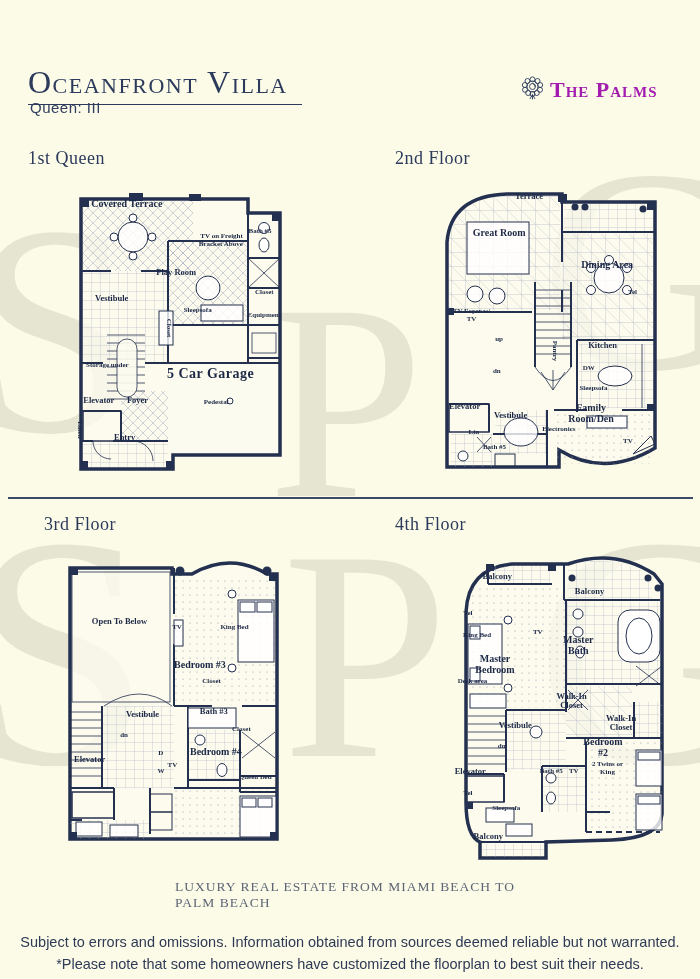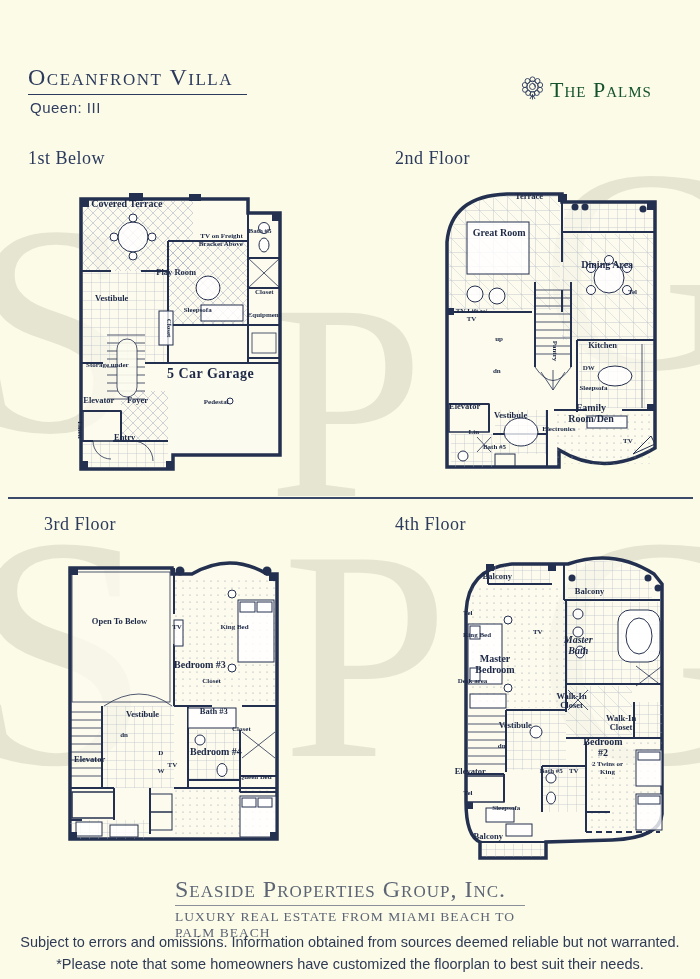--- a/index.html
+++ b/index.html
@@ -10,27 +10,27 @@
   .wm{position:absolute;font-family:"Liberation Serif",serif;color:#6f6f5e;
       opacity:.15;line-height:.8;z-index:0;pointer-events:none;user-select:none;}
   .wm-s1{left:-30px;top:210px;font-size:300px;}
   .wm-p1{left:268px;top:290px;font-size:280px;}
   .wm-g1{left:540px;top:155px;font-size:290px;}
   .wm-s2{left:-32px;top:520px;font-size:330px;}
   .wm-p2{left:282px;top:535px;font-size:300px;}
   .wm-g2{left:535px;top:520px;font-size:330px;}
 
   
-  .title{position:absolute;left:28px;top:64px;font-size:24px;letter-spacing:1.5px;
+  .title{position:absolute;left:28px;top:64px;font-size:32px;letter-spacing:1.5px;
          font-variant:small-caps;color:#2c3a5c;border-bottom:1.5px solid #2c3a5c;
          padding:0 14px 3px 0;z-index:3;}
   .subtitle{position:absolute;left:30px;top:99px;font-family:"Liberation Sans",sans-serif;
          font-size:15px;letter-spacing:.5px;color:#303d5e;z-index:3;}
   .brand{position:absolute;left:519px;top:74px;display:flex;align-items:center;gap:4px;z-index:3;}
-  .brand-name{font-size:22px;font-variant:small-caps;letter-spacing:1px;color:#14532d;}
+  .brand-name{font-size:22px;font-variant:small-caps;letter-spacing:1px;color:#a21caf;font-weight:bold;}
 
   
   .floor-heading{position:absolute;font-size:18px;color:#2c3a5c;letter-spacing:.5px;z-index:3;}
   .fh-1{left:28px;top:148px;} .fh-2{left:395px;top:148px;}
   .fh-3{left:28px;top:514px;margin-left:16px;} .fh-4{left:395px;top:514px;}
   .divider{position:absolute;left:8px;top:497px;width:685px;height:2px;background:#3b4a68;z-index:3;}
 
   
   .plan{position:absolute;z-index:2;}
   .plan svg{position:absolute;left:0;top:0;width:100%;height:100%;}
@@ -107,21 +107,21 @@
           <circle cx="6" cy="15.8" r="2.5"></circle>
         <circle cx="5.8" cy="11" r="2.5"></circle>
           <circle cx="8.5" cy="7" r="2.5"></circle>
         <path d="M13.5 20.5 L11 25 M13.5 20.5 L16 25 M13.5 20.5 V25.5"></path>
       </g>
     </svg>
   </span>
   <span class="brand-name">The Palms</span>
 </div>
 
-<div class="floor-heading fh-1">1st Below</div>
+<div class="floor-heading fh-1">1st Queen</div>
 <div class="floor-heading fh-2">2nd Floor</div>
 <div class="divider"></div>
 <div class="floor-heading fh-3">3rd Floor</div>
 <div class="floor-heading fh-4">4th Floor</div>
 
 <div class="plan plan-1">
   <svg viewBox="0 0 215 290">
     <path d="M8 16 H175 V30 H207 V272 H100 V286 H8 Z" fill="rgba(252,251,238,0.78)" stroke="#24304f" stroke-width="3.5"></path>
     <rect x="10" y="18" width="110" height="70" fill="url(#diag)"></rect>
     <rect x="95" y="58" width="80" height="84" fill="url(#diag)"></rect>
@@ -231,21 +231,21 @@
         <rect x="210" y="222" width="8" height="7"></rect>
       <circle cx="138" cy="25" r="3.5"></circle>
         <circle cx="148" cy="25" r="3.5"></circle>
         <circle cx="206" cy="27" r="3.5"></circle>
     </g>
   </svg>
 <span class="room-label sm" style="left: 40%; top: 5%;">Terrace</span>
     <span class="room-label wrap" style="left: 27%; top: 17%; width: 28%;">Great Room</span>
     <span class="room-label wrap" style="left: 74%; top: 28%; width: 24%;">Dining Area</span>
     <span class="room-label xs" style="left: 85%; top: 38%;">Tel</span>
-    <span class="room-label xs wrap" style="left: 15%; top: 46%; width: 18%;">TV Lift w/ TV</span>
+    <span class="room-label xs wrap" style="left: 15%; top: 46%; width: 18%;">TV Foyer w/ TV</span>
     <span class="room-label xs" style="left: 27%; top: 54%;">up</span>
     <span class="room-label xs" style="left: 26%; top: 65%;">dn</span>
     <span class="room-label xs" style="left: 51%; top: 58%; transform: translate(-50%, -50%) rotate(90deg);">Pantry</span>
     <span class="room-label sm" style="left: 72%; top: 56%;">Kitchen</span>
     <span class="room-label xs" style="left: 66%; top: 64%;">DW</span>
     <span class="room-label xs" style="left: 68%; top: 71%;">Sleepsofa</span>
     <span class="room-label wrap" style="left: 67%; top: 79%; width: 28%;">Family Room/Den</span>
     <span class="room-label xs" style="left: 53%; top: 85%;">Electronics</span>
     <span class="room-label xs" style="left: 83%; top: 89%;">TV</span>
     <span class="room-label sm" style="left: 12%; top: 77%;">Elevator</span>
@@ -375,39 +375,38 @@
         <circle cx="198" cy="26" r="3.5"></circle>
         <circle cx="208" cy="36" r="3.5"></circle>
       <rect x="16" y="250" width="7" height="7"></rect>
     </g>
   </svg>
 <span class="room-label sm" style="left: 21%; top: 8%;">Balcony</span>
     <span class="room-label sm" style="left: 62%; top: 13%;">Balcony</span>
     <span class="room-label xs" style="left: 8%; top: 20%;">Tel</span>
     <span class="room-label xs wrap" style="left: 12%; top: 27%; width: 13%;">King Bed</span>
     <span class="room-label xs" style="left: 39%; top: 26%;">TV</span>
-    <span class="room-label wrap" style="left: 57%; top: 30%; width: 20%; font-style: italic;">Master Bath</span>
+    <span class="room-label wrap" style="left: 57%; top: 30%; width: 20%;">Master Bath</span>
     <span class="room-label wrap" style="left: 20%; top: 36%; width: 26%;">Master Bedroom</span>
     <span class="room-label xs wrap" style="left: 10%; top: 42%; width: 16%;">Desk area</span>
     <span class="room-label sm wrap" style="left: 54%; top: 48%; width: 20%;">Walk-In Closet</span>
     <span class="room-label sm wrap" style="left: 76%; top: 55%; width: 18%;">Walk-In Closet</span>
     <span class="room-label sm" style="left: 29%; top: 56%;">Vestibule</span>
     <span class="room-label xs" style="left: 23%; top: 63%;">dn</span>
     <span class="room-label sm" style="left: 9%; top: 71%;">Elevator</span>
     <span class="room-label xs wrap" style="left: 45%; top: 71%; width: 13%;">Bath #5</span>
     <span class="room-label xs" style="left: 55%; top: 71%;">TV</span>
     <span class="room-label wrap" style="left: 68%; top: 63%; width: 22%;">Bedroom #2</span>
     <span class="room-label xs wrap" style="left: 70%; top: 70%; width: 18%;">2 Twins or King</span>
     <span class="room-label xs" style="left: 8%; top: 78%;">Tel</span>
     <span class="room-label xs" style="left: 25%; top: 83%;">Sleepsofa</span>
     <span class="room-label sm" style="left: 17%; top: 92%;">Balcony</span>
   </div>
 
 <div class="footer">
   <div class="company-block">
-    <span class="company">Seaside Properties Group, Inc.</span>
     <span class="tagline">LUXURY REAL ESTATE FROM MIAMI BEACH TO PALM BEACH</span>
   </div>
 </div>
 <div class="disclaimer">
   <div>Subject to errors and omissions. Information obtained from sources deemed reliable but not warranted.</div>
   <div>*Please note that some homeowners have customized the floorplan to best suit their needs.</div>
 </div>
 
 </body></html>

